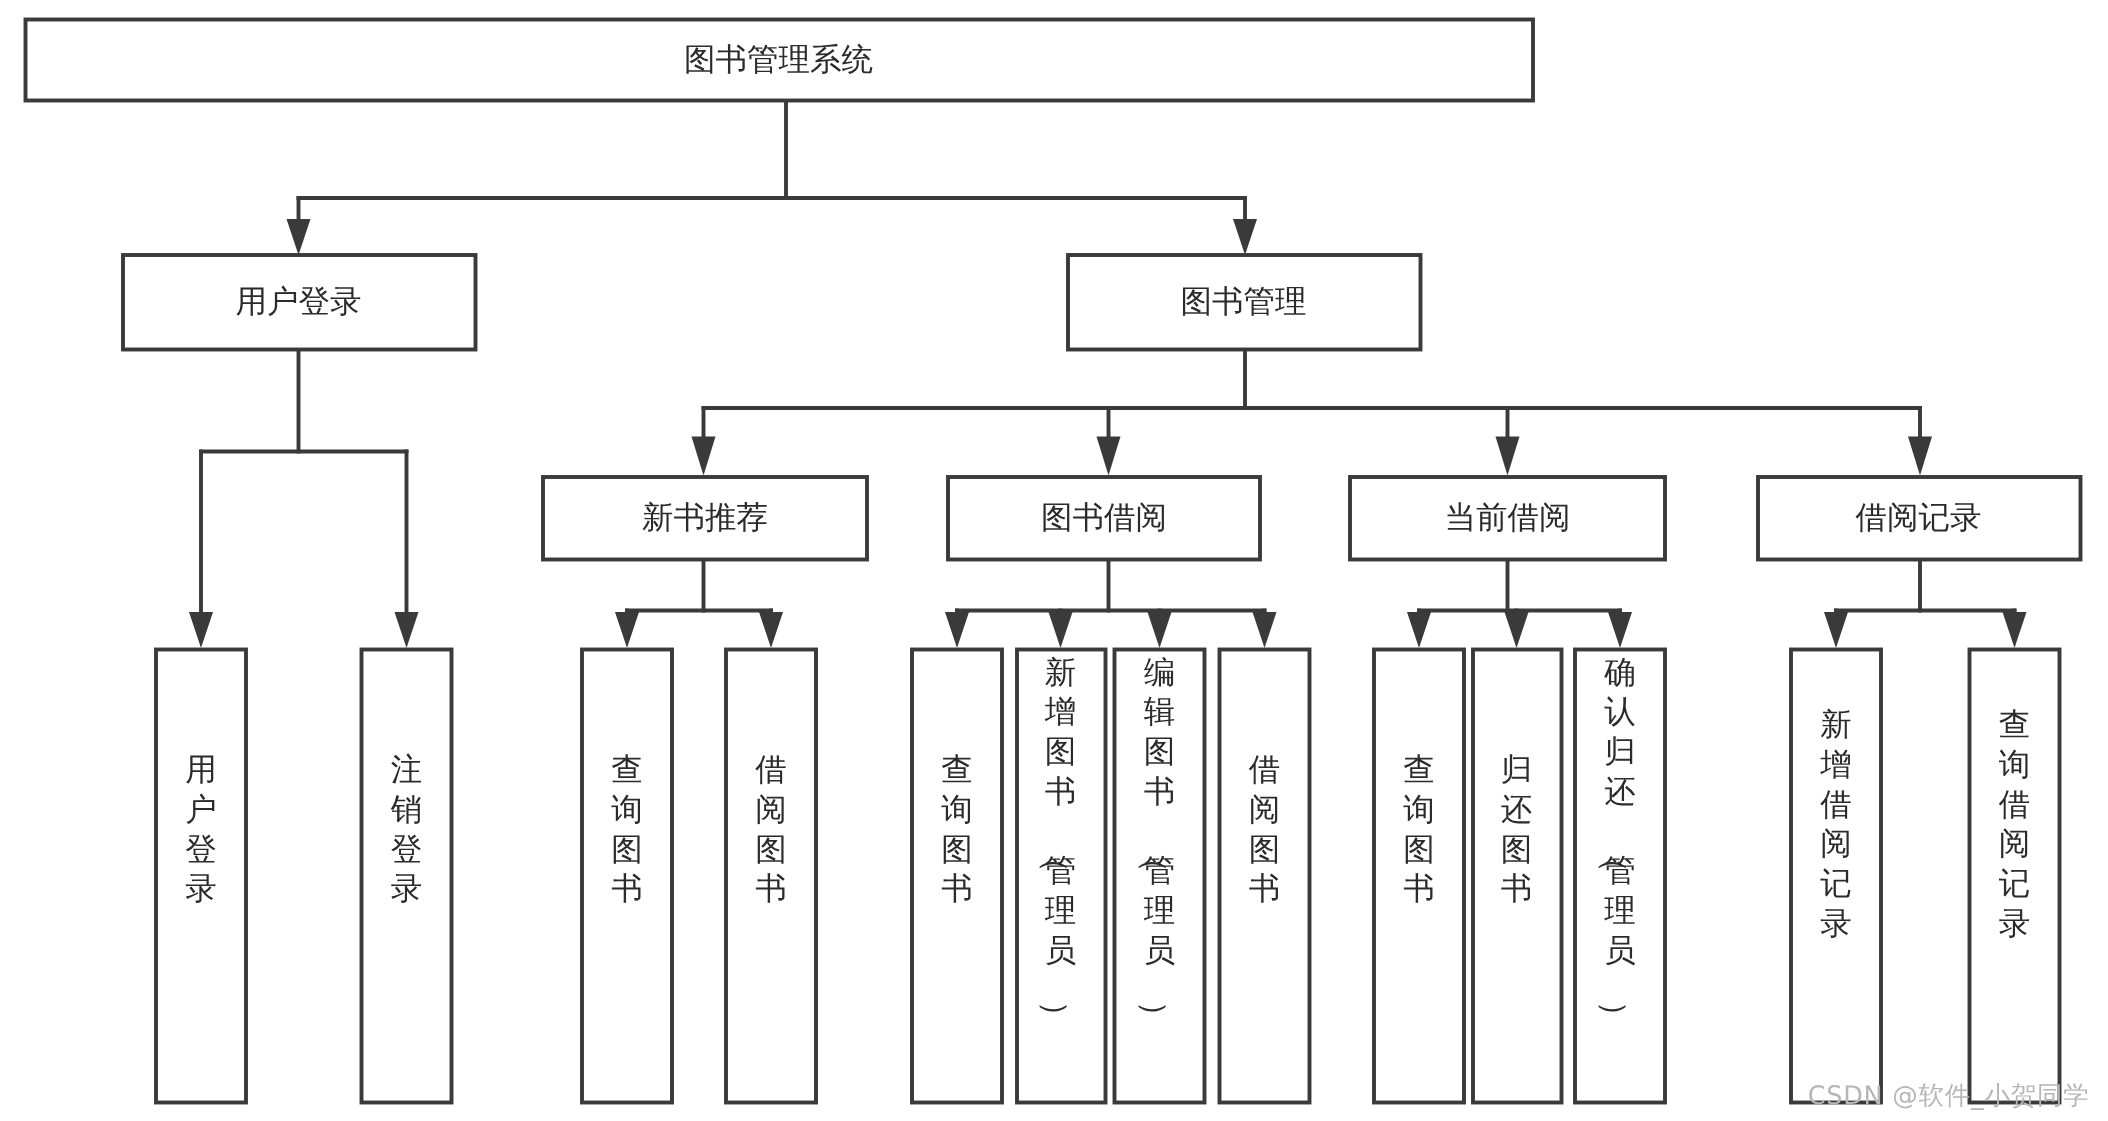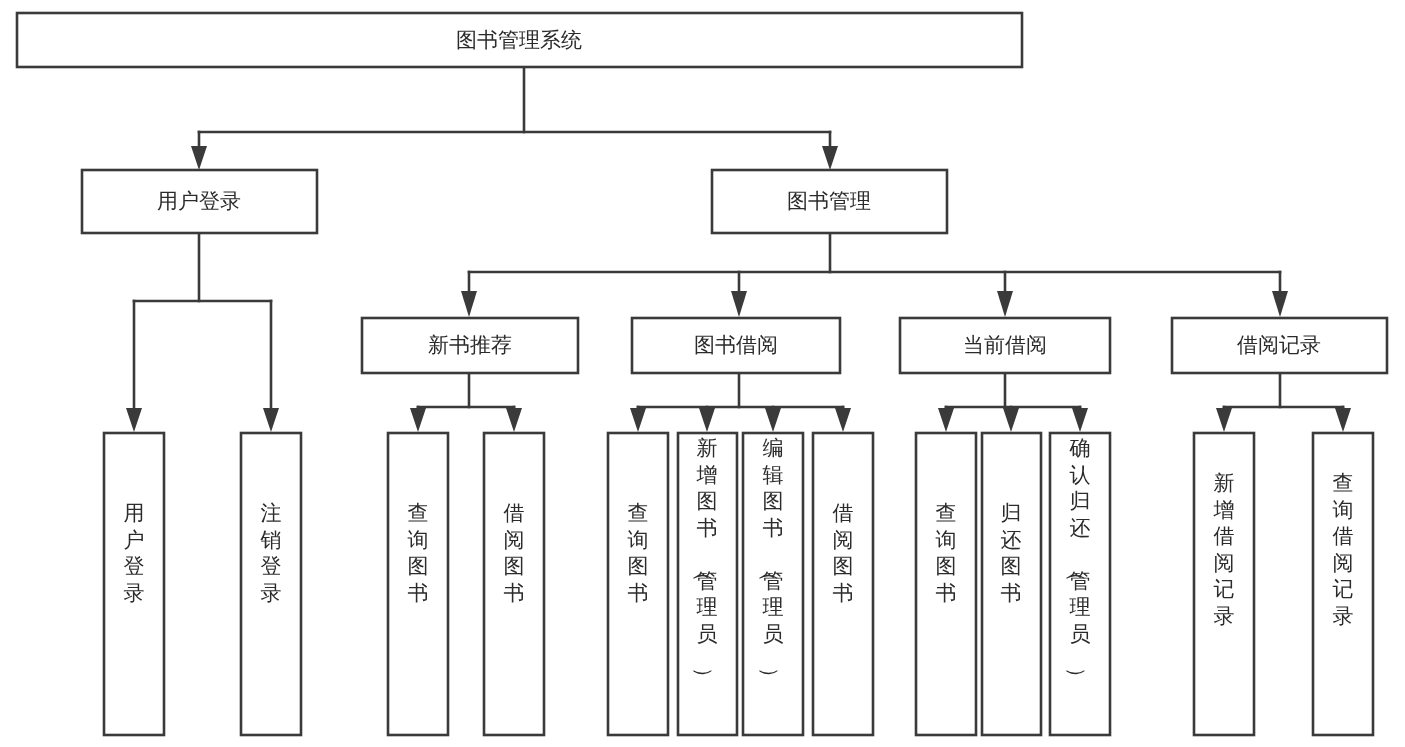--- a/index.html
+++ b/index.html
@@ -233,13 +233,14 @@
       <rect class="node-box" x="1194" y="433" width="60" height="302"></rect>
       <text class="node-label-v" x="1224" y="490"><tspan x="1224" y="490">新</tspan><tspan x="1224" y="516.5">增</tspan><tspan x="1224" y="543">借</tspan><tspan x="1224" y="569.5">阅</tspan><tspan x="1224" y="596">记</tspan><tspan x="1224" y="622.5">录</tspan></text>
     </g>
     <g>
       <rect class="node-box" x="1313" y="433" width="60" height="302"></rect>
       <text class="node-label-v" x="1343" y="490"><tspan x="1343" y="490">查</tspan><tspan x="1343" y="516.5">询</tspan><tspan x="1343" y="543">借</tspan><tspan x="1343" y="569.5">阅</tspan><tspan x="1343" y="596">记</tspan><tspan x="1343" y="622.5">录</tspan></text>
     </g>
 
   </svg>
 
+  <div class="watermark">CSDN @软件_小贺同学</div>
 </div>
 
 </body></html>

